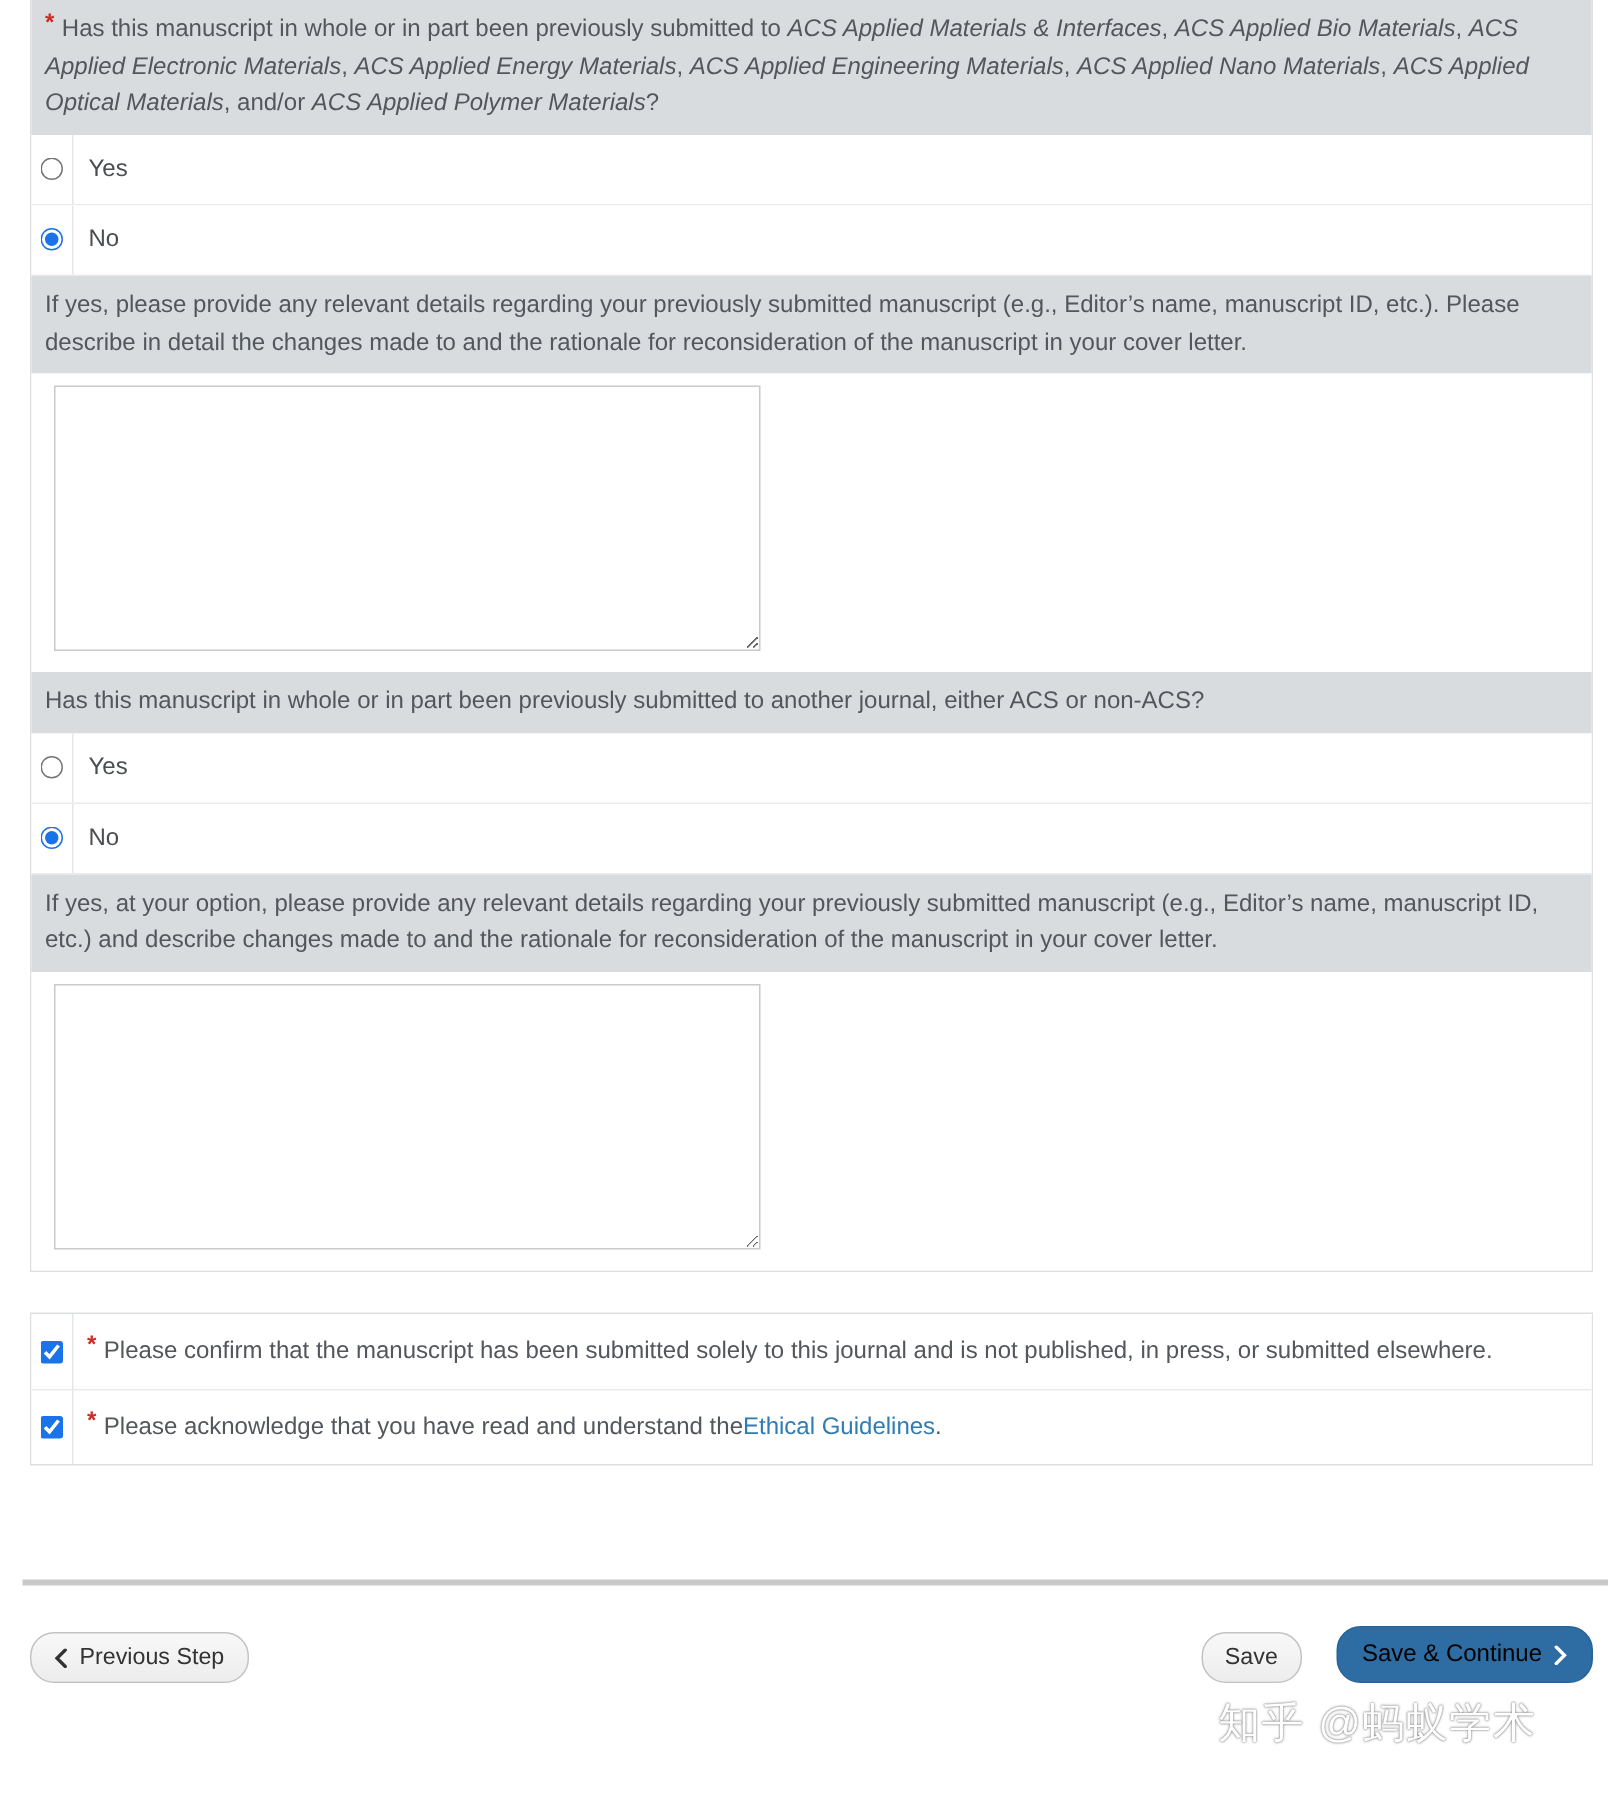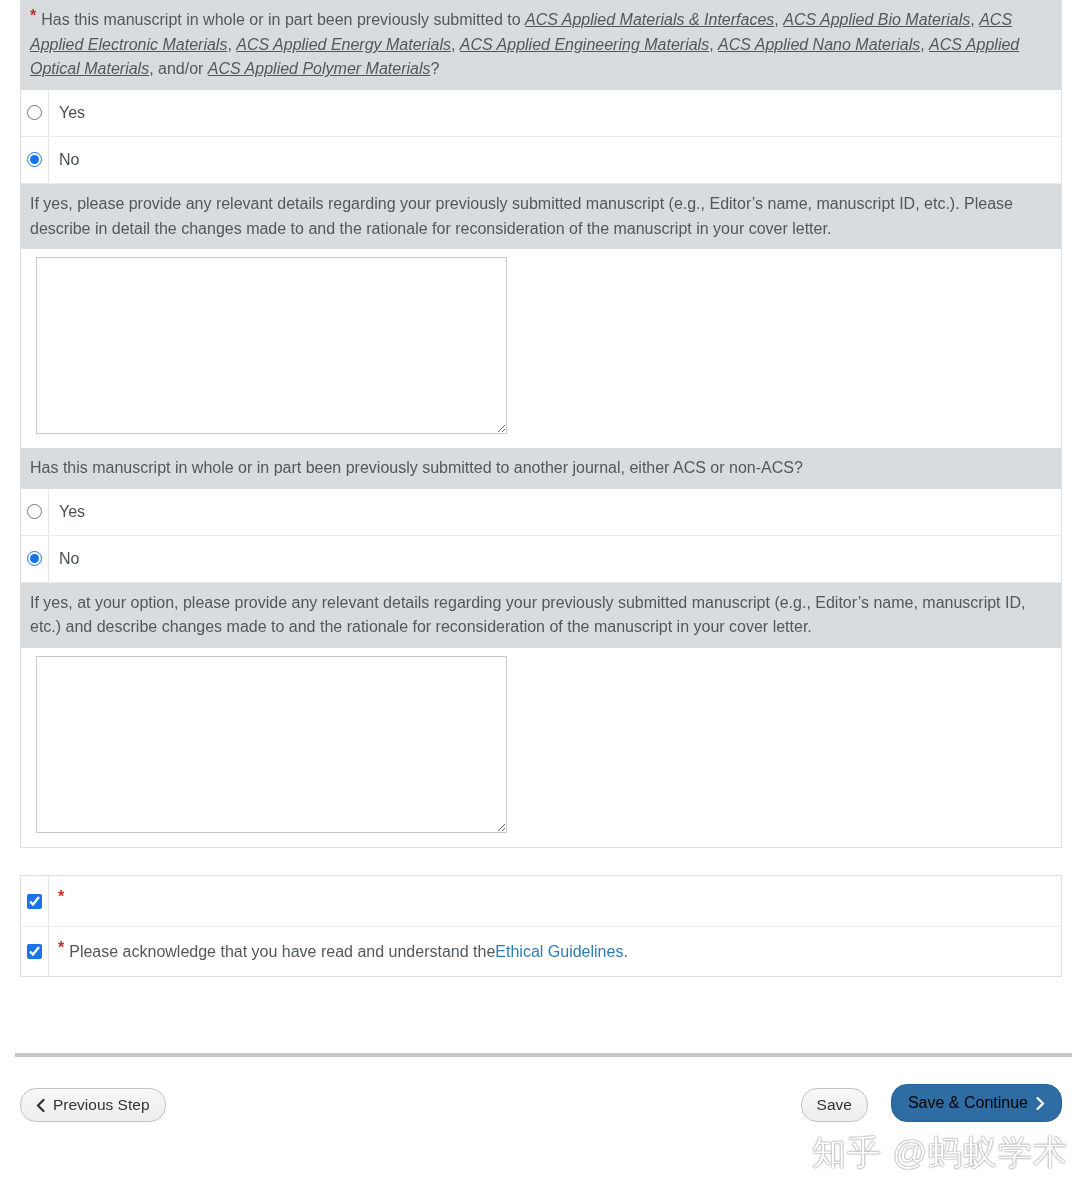--- a/index.html
+++ b/index.html
@@ -16,21 +16,21 @@
   .panel2 { border:1px solid #dde0e3; margin-top:27px; background:#fff; }
 
   .sec-header {
     padding:2px 7px 5px; font-size:16px; font-weight:bold; color:#35383b;
     border-bottom:1px solid #e6e8ea; background:#fff;
   }
   .qblock {
     background:#d9dcdf; padding:8px 9px; font-size:16px;
     line-height:1.54; color:#53575c;
   }
-  .qblock .it { font-style:italic;text-decoration:underline; }
+  .qblock .it { font-style:italic; }
 
   .opt-row { display:flex; align-items:stretch; border-bottom:1px solid #e9ebed; background:#fff; height:47px; }
   .opt-cell { width:28px; display:flex; align-items:center; justify-content:center; border-right:1px solid #e3e5e7; }
   .opt-label { display:flex; align-items:center; padding-left:10px; font-size:16px; color:#4a4e52; }
   input[type=radio], input[type=checkbox] { width:15px; height:15px; accent-color:#1a73e8; margin:0; cursor:pointer; }
 
   .ta-row { padding:8px 0 14px 15px; background:#fff; }
   textarea {
     width:471px; height:177px; border:1px solid #c9c9c9; resize:both;
     font:inherit; background:#fff; outline:none; display:block;
@@ -50,21 +50,21 @@
   .btn-light {
     background:linear-gradient(#f8f8f8,#ededed); border:1px solid #c3c3c3;
     color:#333; padding:7px 15px; font-size:15.5px;
   }
   .btn-primary {
     background:#2e6da4; border:1px solid #2a6296; color:#000000;
     padding:9px 16px; font-size:16px;
   }
 
   .watermark {
-    position:absolute; left:812px; top:1130px; font-size:34px; color:#ffffff;
+    position:absolute; left:812px; top:1130px; font-size:28px; color:#ffffff;
     text-shadow:0 0 2px rgba(90,90,90,.6), 0 0 1px rgba(90,90,90,.8);
     white-space:nowrap; letter-spacing:1px; pointer-events:none;
   }
 </style>
 </head>
 <body>
 
 <div class="content">
 
   <div class="panel">
@@ -115,20 +115,21 @@
   </div>
 
   <div class="panel2">
 
     <div class="chk-row">
       <div class="opt-cell">
         <input type="checkbox" checked="" style="">
       </div>
       <div class="chk-text">
         <span class="req">*</span>
+        <span>Please confirm that the manuscript has been submitted solely to this journal and is not published, in press, or submitted elsewhere.</span>
       </div>
     </div>
 
     <div class="chk-row">
       <div class="opt-cell">
         <input type="checkbox" checked="" style="">
       </div>
       <div class="chk-text">
         <span class="req">*</span>
         <span>Please acknowledge that you have read and understand the </span>

